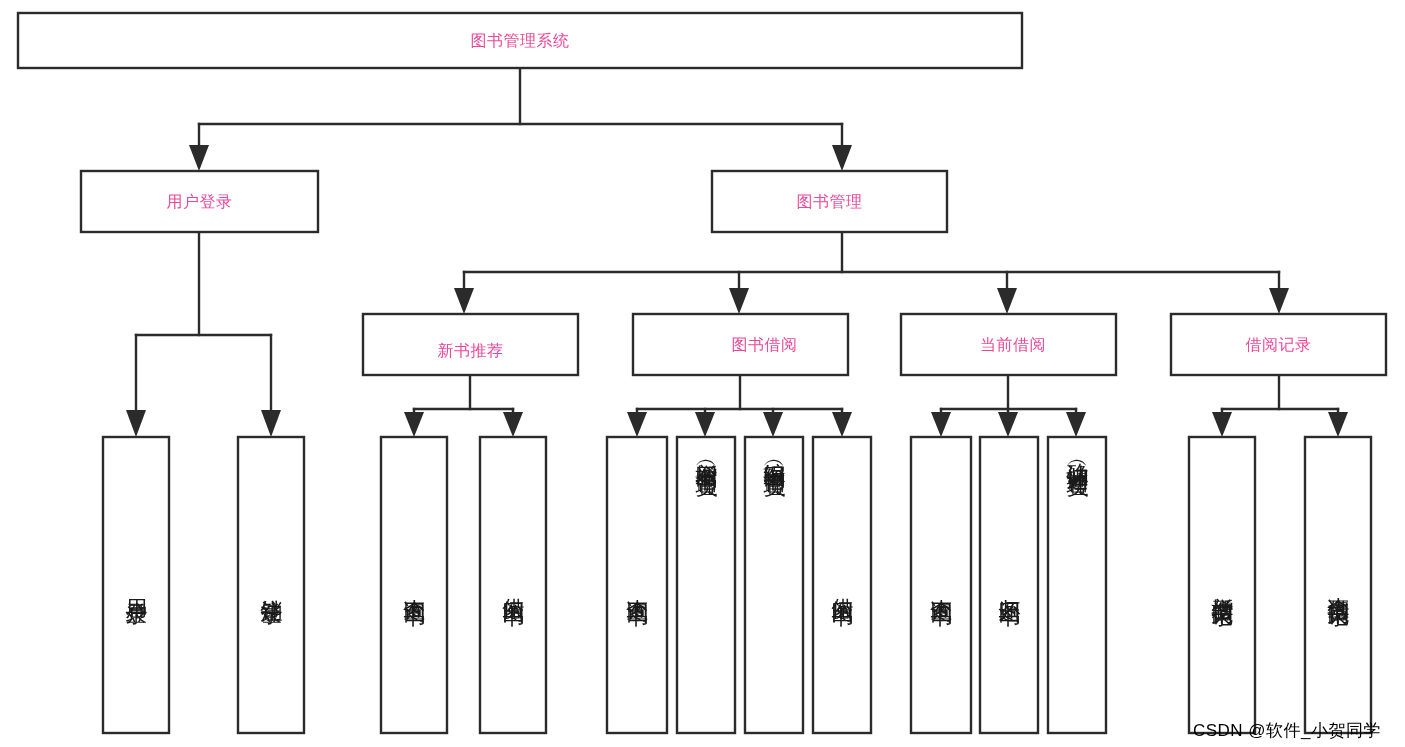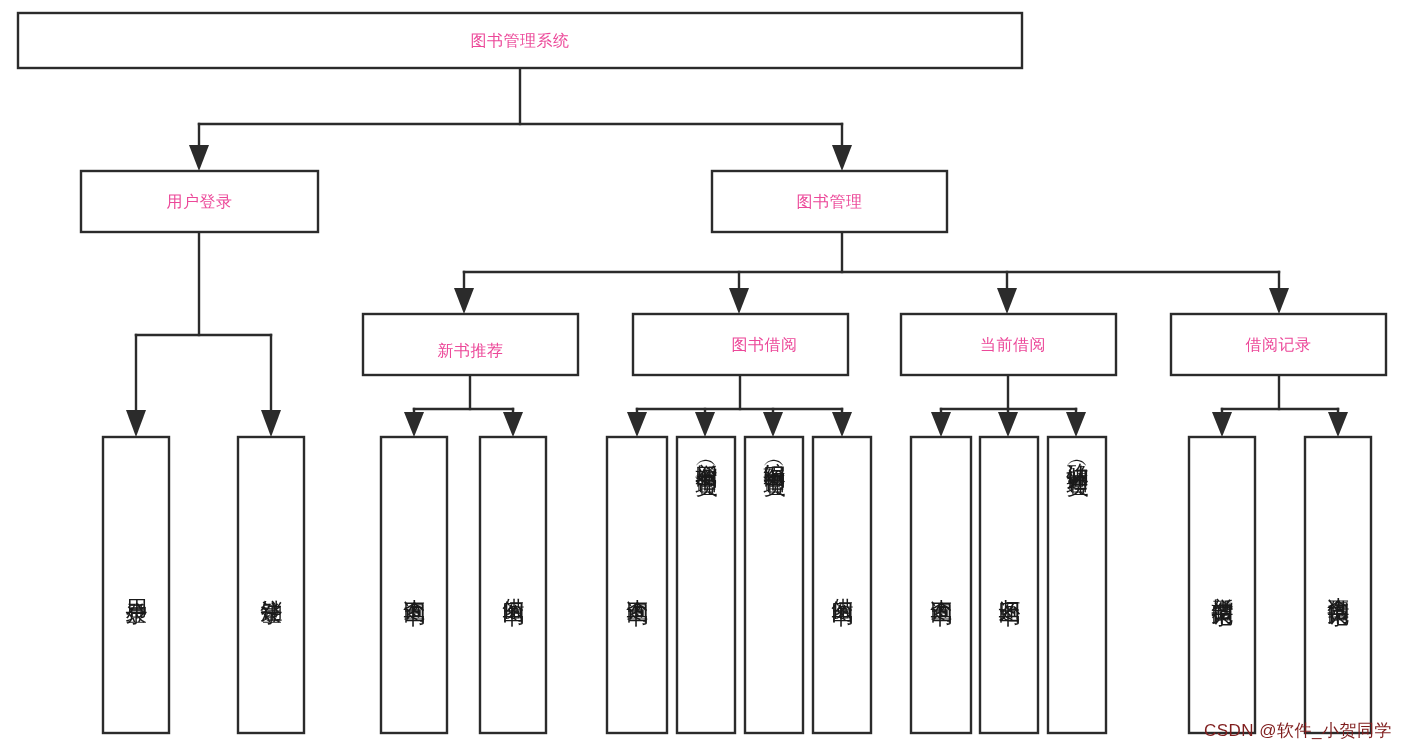--- a/index.html
+++ b/index.html
@@ -59,24 +59,24 @@
     color: #1a1a1a;
     font-size: 22px;
     line-height: 1.22;
     writing-mode: vertical-rl;
     text-orientation: upright;
     letter-spacing: 2px;
     pointer-events: none;
   }
   .watermark {
     position: absolute;
-    right: 13px;
+    right: 24px;
     bottom: 5px;
     font-size: 17px;
-    color: #7f1d1d;
+    color: #000000;
     letter-spacing: 0.5px;
     white-space: nowrap;
     user-select: none;
   }
 </style>
 </head>
 <body>
 
 <div id="canvas">
 

